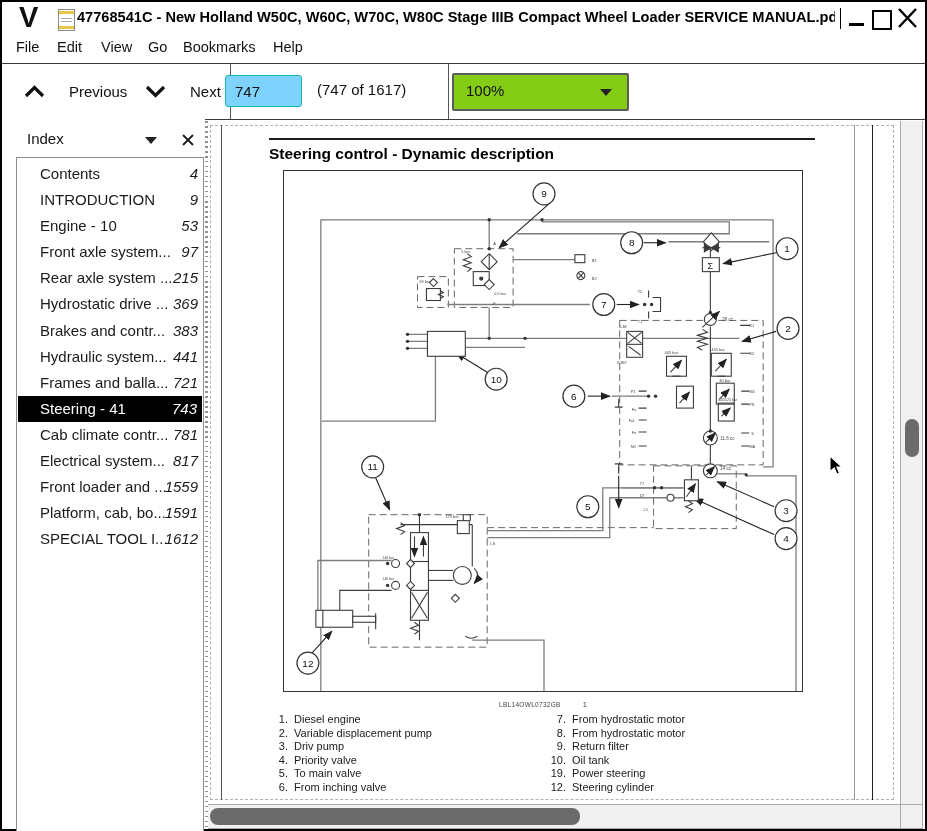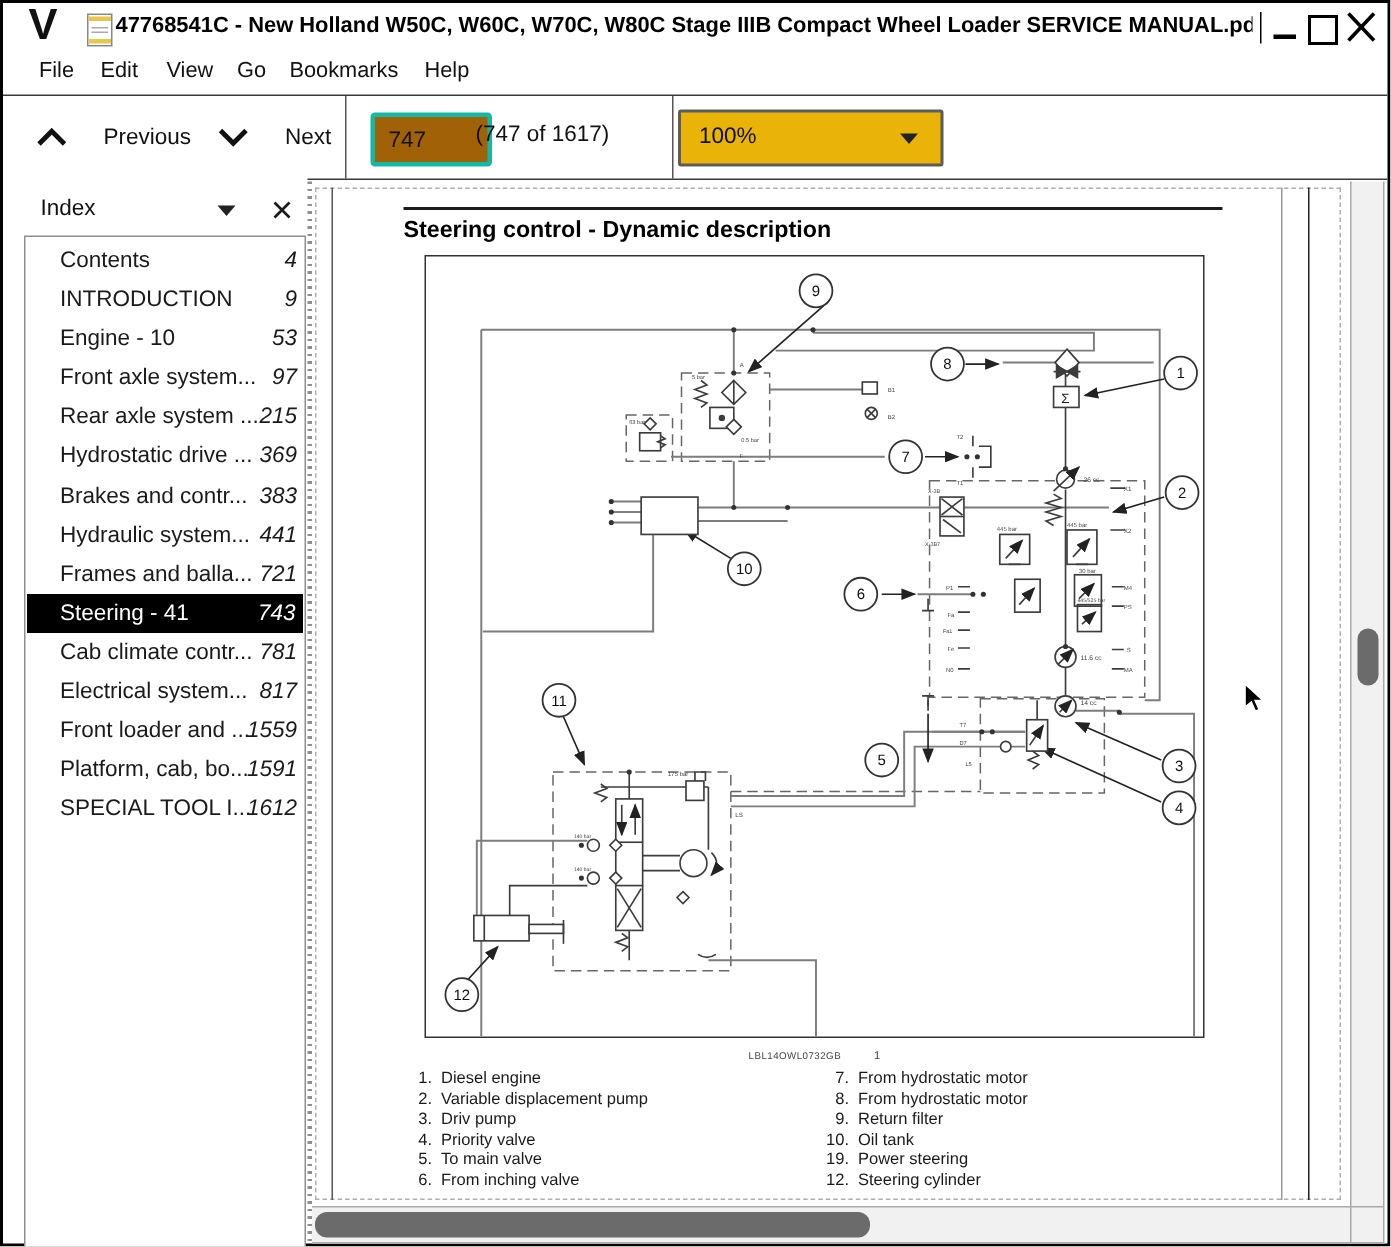--- a/index.html
+++ b/index.html
@@ -14,29 +14,29 @@
   .docicon .mid1,.docicon .mid2{position:absolute;left:2px;right:2px;height:1px;background:#aaa;}
   .docicon .mid1{top:8px}.docicon .mid2{top:11px}
   .wtitle{position:absolute;left:75px;top:7px;width:758px;font-size:14.6px;font-weight:700;color:#000;white-space:nowrap;overflow:hidden;}
   .tbar-sep{position:absolute;left:838px;top:6px;width:1px;height:21px;background:#000;}
   .btn-min{position:absolute;left:846px;top:5px;width:18px;height:24px;}
   .btn-min i{position:absolute;left:1px;top:16px;width:15px;height:3px;background:#000;}
   .btn-max{position:absolute;left:870px;top:8px;width:16px;height:16px;border:2px solid #000;}
   .btn-close{position:absolute;left:894px;top:4px;width:24px;height:25px;}
   
   .menubar{position:absolute;left:0;top:33px;right:0;height:28px;font-size:14.5px;color:#111;}
-  .menubar span{position:absolute;top:4px;cursor:default;margin-left:10px;}
+  .menubar span{position:absolute;top:4px;cursor:default;}
   .menu-rule{position:absolute;left:0;top:61px;right:0;height:1px;background:#3a3a3a;}
   
   .toolbar{position:absolute;left:0;top:62px;right:0;height:55px;}
   .tb-btn{position:absolute;top:0;height:55px;display:flex;align-items:center;gap:24px;color:#111;font-size:15px;}
   .tb-vsep{position:absolute;top:0;width:1px;height:55px;background:#555;}
-  .page-input{position:absolute;left:245px;top:11px;width:66px;height:30px;border:3px solid #14b8a6;border-radius:3px;font-family:"Liberation Sans",sans-serif;font-size:15px;padding:0 0 0 9px;color:#111;background:#a16207;outline:none;}
+  .page-input{position:absolute;left:223px;top:11px;width:66px;height:30px;border:1px solid #14b8a6;border-radius:3px;font-family:"Liberation Sans",sans-serif;font-size:15px;padding:0 0 0 9px;color:#111;background:#7dd3fc;outline:none;}
   .page-status{position:absolute;left:315px;top:17px;font-size:15px;color:#111;}
-  .zoom-combo{position:absolute;left:450px;top:9px;width:173px;height:34px;border:2px solid #5c5c5c;border-radius:2px;background:#eab308;}
+  .zoom-combo{position:absolute;left:450px;top:9px;width:173px;height:34px;border:2px solid #5c5c5c;border-radius:2px;background:#84cc16;}
   .zoom-combo .zval{position:absolute;left:12px;top:7px;font-size:15px;color:#111;}
   .zoom-combo .arrow{position:absolute;right:15px;top:14px;width:0;height:0;border-left:6px solid transparent;border-right:6px solid transparent;border-top:7px solid #222;}
   .main-rule{position:absolute;left:203px;top:117px;right:0;height:1px;background:#3a3a3a;}
   
   .sb-header{position:absolute;left:14px;top:123px;width:188px;height:30px;}
   .sb-title{position:absolute;left:11px;top:5px;font-size:15px;color:#111;}
   .sb-drop{position:absolute;left:129px;top:12px;width:0;height:0;border-left:6px solid transparent;border-right:6px solid transparent;border-top:7px solid #222;}
   .sb-list{position:absolute;left:14px;top:155px;width:188px;height:786px;border:1px solid #8f8f8f;background:#fff;box-sizing:border-box;overflow:hidden;padding-top:3px;}
   .sb-row{position:relative;height:26.1px;line-height:26.1px;font-size:15px;color:#1a1a1a;padding-left:23px;white-space:nowrap;cursor:default;}
   .sb-row .pg{position:absolute;right:5px;font-style:italic;}

